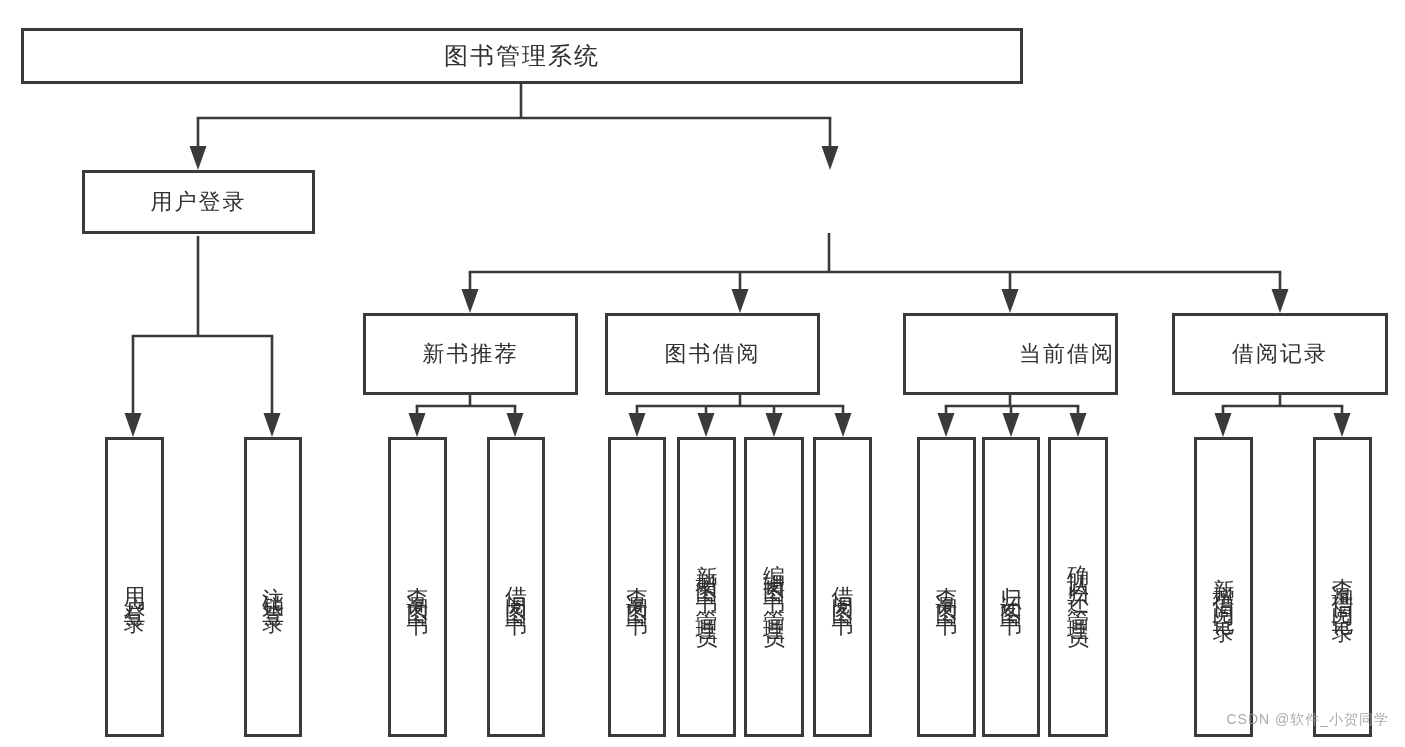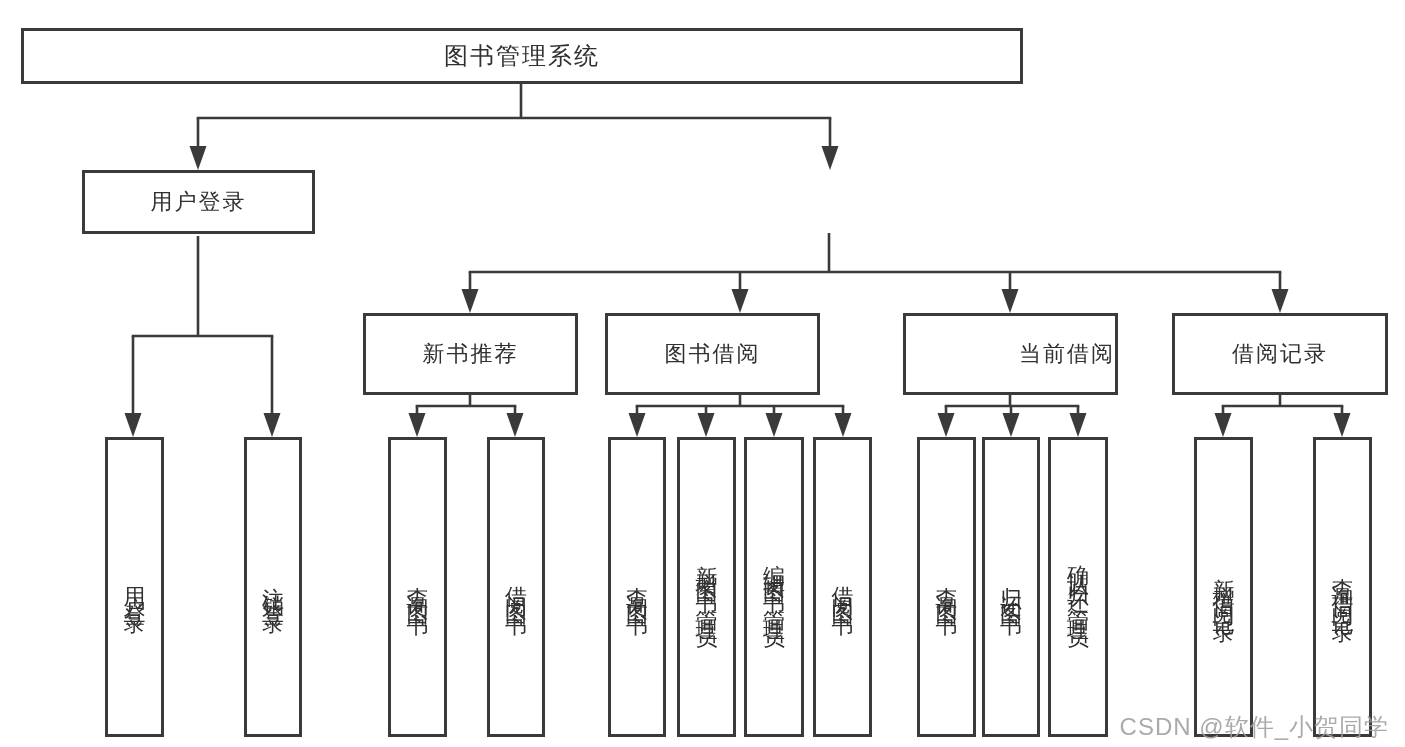--- a/index.html
+++ b/index.html
@@ -76,21 +76,21 @@
   .leaf-8  { left: 813px;  width: 59px; }
   .leaf-9  { left: 917px;  width: 59px; }
   .leaf-10 { left: 982px;  width: 58px; }
   .leaf-11 { left: 1048px; width: 60px; }
   .leaf-12 { left: 1194px; width: 59px; }
   .leaf-13 { left: 1313px; width: 59px; }
   .watermark {
     position: absolute;
     right: 16px;
     top: 711px;
-    font-size: 24px;
+    font-size: 14px;
     color: rgba(158, 158, 158, 0.88);
     letter-spacing: 1px;
     white-space: nowrap;
     z-index: 5;
   }
   svg line { stroke: #3a3a3a; stroke-width: 2.6; }
   svg path { fill: #3a3a3a; stroke: none; }
 </style>
 </head>
 <body>

